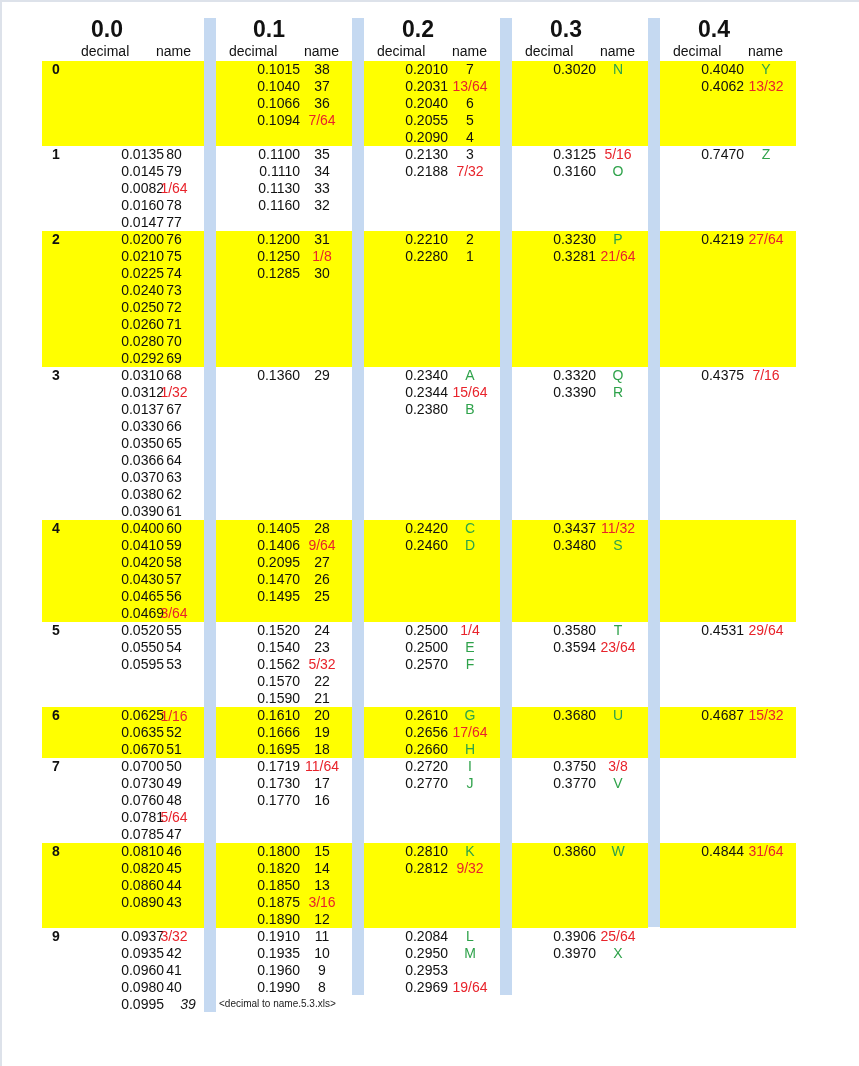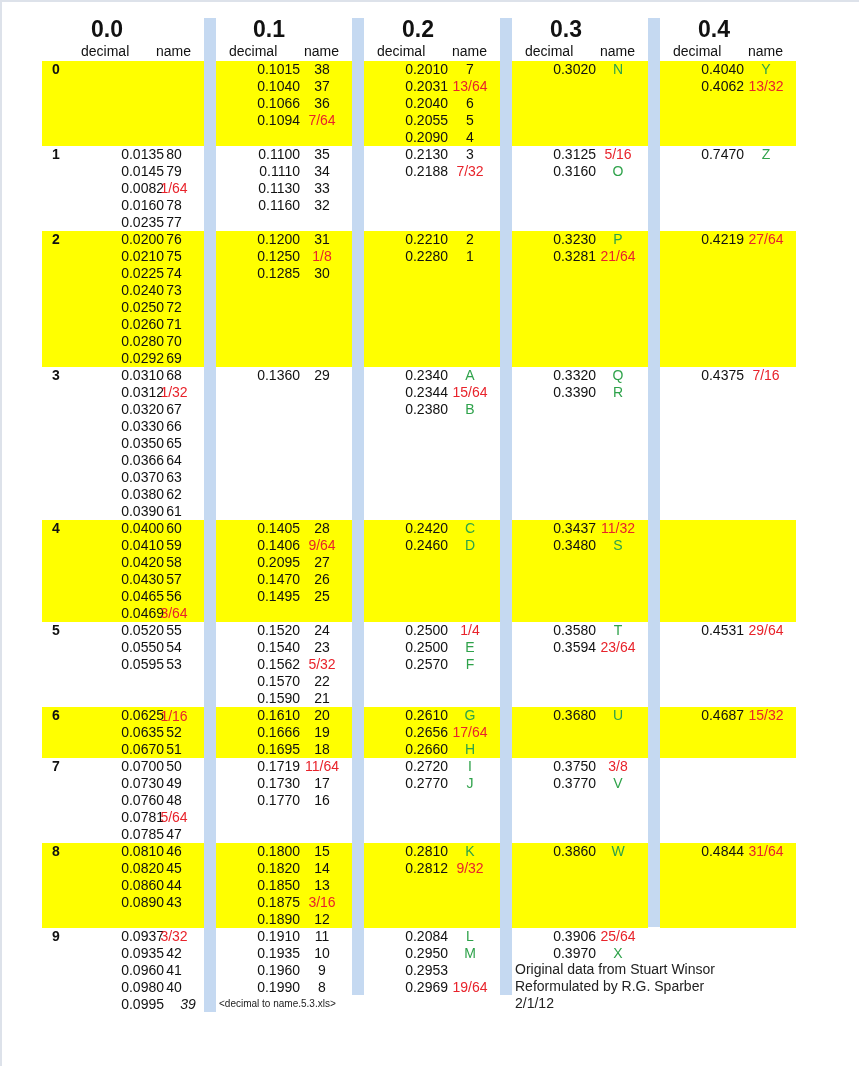--- a/index.html
+++ b/index.html
@@ -109,21 +109,21 @@
       <div class="cell dec" style="left: 672px; top: 76px;">0.4062</div>
       <div class="cell nm fraction" style="left: 734px; top: 76px;">13/32</div>
       <div class="cell dec" style="left: 92px; top: 144px;">0.0135</div>
       <div class="cell nm number" style="left: 142px; top: 144px;">80</div>
       <div class="cell dec" style="left: 92px; top: 161px;">0.0145</div>
       <div class="cell nm number" style="left: 142px; top: 161px;">79</div>
       <div class="cell dec" style="left: 92px; top: 178px;">0.0082</div>
       <div class="cell nm fraction" style="left: 142px; top: 178px;">1/64</div>
       <div class="cell dec" style="left: 92px; top: 195px;">0.0160</div>
       <div class="cell nm number" style="left: 142px; top: 195px;">78</div>
-      <div class="cell dec" style="left: 92px; top: 212px;">0.0235</div>
+      <div class="cell dec" style="left: 92px; top: 212px;">0.0147</div>
       <div class="cell nm number" style="left: 142px; top: 212px;">77</div>
       <div class="cell dec" style="left: 228px; top: 144px;">0.1100</div>
       <div class="cell nm number" style="left: 290px; top: 144px;">35</div>
       <div class="cell dec" style="left: 228px; top: 161px;">0.1110</div>
       <div class="cell nm number" style="left: 290px; top: 161px;">34</div>
       <div class="cell dec" style="left: 228px; top: 178px;">0.1130</div>
       <div class="cell nm number" style="left: 290px; top: 178px;">33</div>
       <div class="cell dec" style="left: 228px; top: 195px;">0.1160</div>
       <div class="cell nm number" style="left: 290px; top: 195px;">32</div>
       <div class="cell dec" style="left: 376px; top: 144px;">0.2130</div>
@@ -165,21 +165,21 @@
       <div class="cell dec" style="left: 524px; top: 229px;">0.3230</div>
       <div class="cell nm letter" style="left: 586px; top: 229px;">P</div>
       <div class="cell dec" style="left: 524px; top: 246px;">0.3281</div>
       <div class="cell nm fraction" style="left: 586px; top: 246px;">21/64</div>
       <div class="cell dec" style="left: 672px; top: 229px;">0.4219</div>
       <div class="cell nm fraction" style="left: 734px; top: 229px;">27/64</div>
       <div class="cell dec" style="left: 92px; top: 365px;">0.0310</div>
       <div class="cell nm number" style="left: 142px; top: 365px;">68</div>
       <div class="cell dec" style="left: 92px; top: 382px;">0.0312</div>
       <div class="cell nm fraction" style="left: 142px; top: 382px;">1/32</div>
-      <div class="cell dec" style="left: 92px; top: 399px;">0.0320</div>
+      <div class="cell dec" style="left: 92px; top: 399px;">0.0137</div>
       <div class="cell nm number" style="left: 142px; top: 399px;">67</div>
       <div class="cell dec" style="left: 92px; top: 416px;">0.0330</div>
       <div class="cell nm number" style="left: 142px; top: 416px;">66</div>
       <div class="cell dec" style="left: 92px; top: 433px;">0.0350</div>
       <div class="cell nm number" style="left: 142px; top: 433px;">65</div>
       <div class="cell dec" style="left: 92px; top: 450px;">0.0366</div>
       <div class="cell nm number" style="left: 142px; top: 450px;">64</div>
       <div class="cell dec" style="left: 92px; top: 467px;">0.0370</div>
       <div class="cell nm number" style="left: 142px; top: 467px;">63</div>
       <div class="cell dec" style="left: 92px; top: 484px;">0.0380</div>
@@ -361,18 +361,13 @@
       <div class="cell dec" style="left: 524px; top: 943px;">0.3970</div>
       <div class="cell nm letter" style="left: 586px; top: 943px;">X</div>
     </div>
 
   <div class="divider" style="left:202px;height:994px;"></div>
   <div class="divider" style="left:350px;height:977px;"></div>
   <div class="divider" style="left:498px;height:977px;"></div>
   <div class="divider" style="left:646px;height:909px;"></div>
 
   <div class="footer-file">&lt;decimal to name.5.3.xls&gt;</div>
-  <div class="credits">
-    <div>Original data from Stuart Winsor</div>
-    <div>Reformulated by R.G. Sparber</div>
-    <div>2/1/12</div>
-  </div>
 </div>
 
 </body></html>

